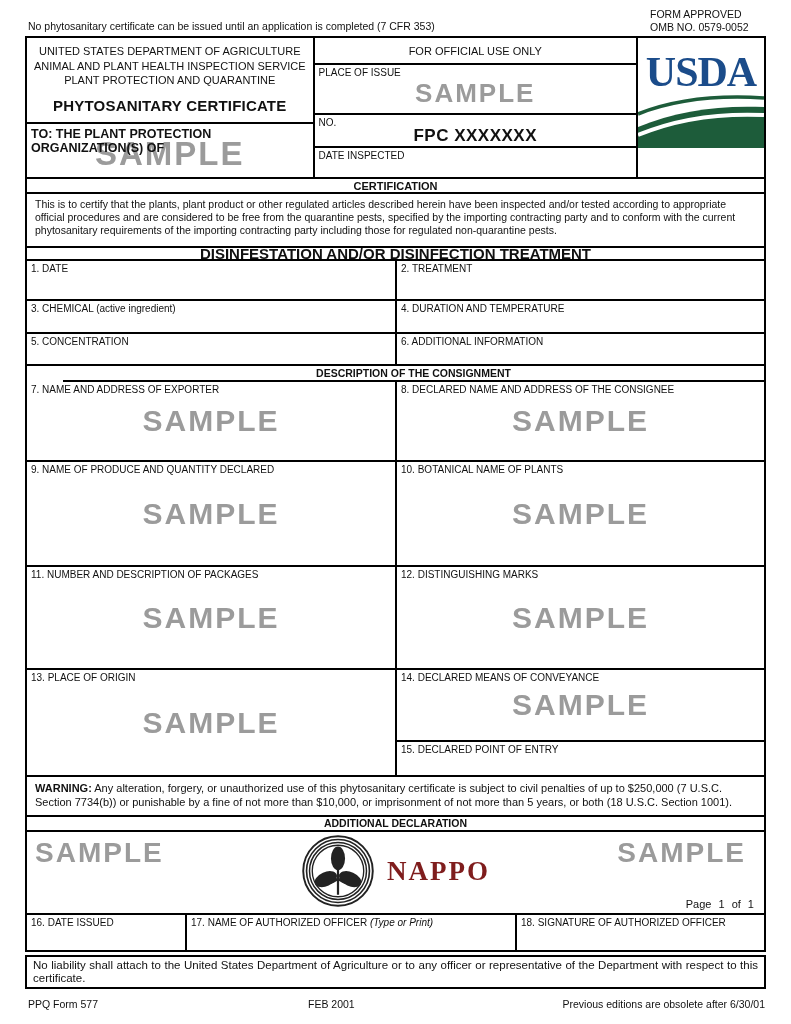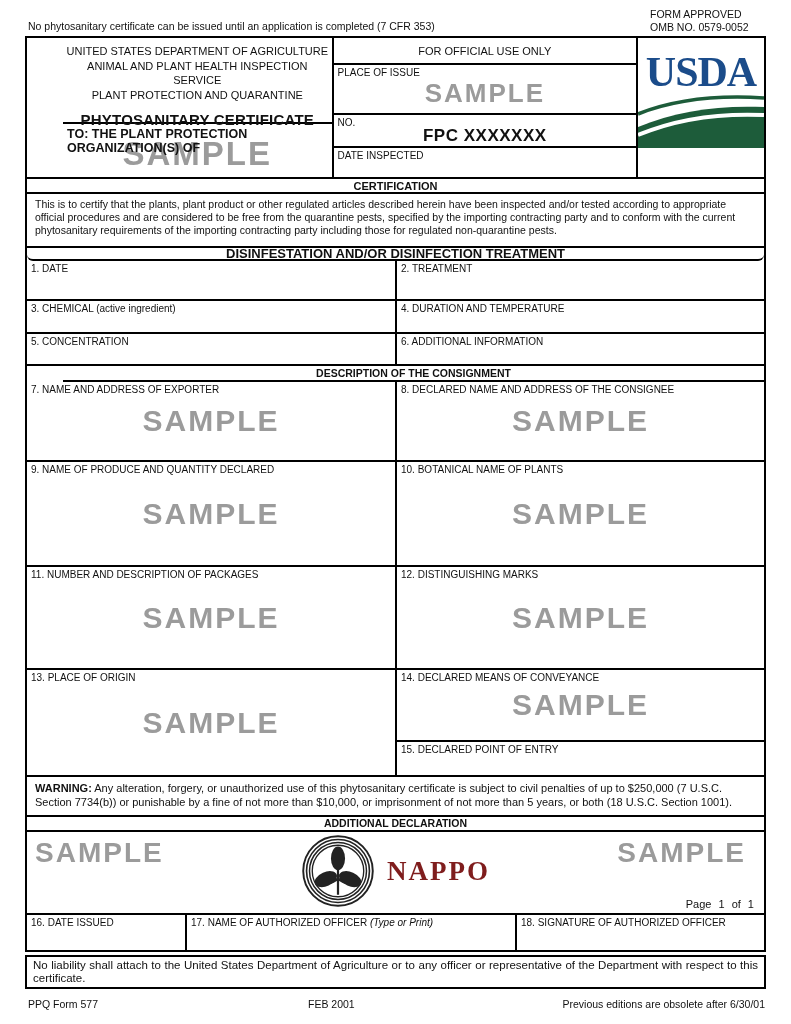--- a/index.html
+++ b/index.html
@@ -9,21 +9,21 @@
   .top-notice{left:28px;top:20px;font-size:10.5px;}
   .form-approved{left:650px;top:8px;font-size:10.5px;line-height:12.5px;}
 
   .formbox{left:25px;top:36px;width:741px;height:916px;border:2px solid #000;box-sizing:border-box;}
   .sec{box-sizing:border-box;border-bottom:2px solid #000;position:relative;}
   .sec:last-child{border-bottom:none;border-radius:13px;}
 
   
   .header{height:141px;display:flex;}
   .col{box-sizing:border-box;position:relative;}
-  .col-left{width:288px;border-right:2px solid #000;margin-left:36px;}
+  .col-left{width:288px;border-right:2px solid #000;}
   .col-mid{width:324px;border-right:2px solid #000;display:flex;flex-direction:column;}
   .col-right{flex:1;display:flex;align-items:flex-start;justify-content:center;}
   .agency-block{box-sizing:border-box;height:86px;border-bottom:2px solid #000;text-align:center;padding-top:6px;}
   .agency-block .ln{font-size:11px;line-height:14.5px;}
   .form-title{font-size:15px;font-weight:bold;margin-top:9px;letter-spacing:.2px;}
   .to-block{height:53px;position:relative;}
   .to-label{position:absolute;left:4px;top:3px;font-size:12.5px;font-weight:bold;}
   .sample{font-weight:bold;color:#9b9b9b;letter-spacing:2px;font-family:"Liberation Sans",sans-serif;}
   .sample-to{display:block;text-align:center;font-size:33px;padding-top:13px;line-height:33px;}
   .midrow{box-sizing:border-box;border-bottom:2px solid #000;position:relative;}
@@ -36,21 +36,21 @@
   .sample-place{display:block;text-align:center;font-size:26px;padding-top:15px;line-height:26px;}
   .fpc{display:block;text-align:center;font-size:17px;font-weight:bold;padding-top:11px;letter-spacing:.5px;}
   .usda-logo{margin-top:14px;text-align:center;}
   .usda-text{font-family:"Liberation Serif",serif;font-weight:bold;font-size:42px;line-height:40px;
              color:#1b4c8a;letter-spacing:-1px;}
   .usda-swoosh{display:block;margin-top:2px;}
 
   
   .band{text-align:center;font-weight:bold;}
   .band-cert{height:15px;font-size:11px;line-height:14px;}
-  .band-sm{height:13px;font-size:13px;line-height:12px;border-radius:6px;}
+  .band-sm{height:13px;font-size:15px;line-height:12px;}
   .band-desc{height:16px;font-size:10.5px;line-height:15px;margin-left:36px;}
   .band-addl{height:15px;font-size:10.5px;line-height:13px;}
 
   .cert-text{height:54px;font-size:10.5px;line-height:13.2px;padding:4px 8px 0 8px;}
 
   .frow{display:flex;box-sizing:border-box;border-bottom:2px solid #000;}
   .fcell{position:relative;box-sizing:border-box;display:flex;align-items:center;justify-content:center;}
   .w370{width:370px;border-right:2px solid #000;}
   .flex1{flex:1;}
   .h40{height:40px;}.h33{height:33px;}.h32{height:32px;}

